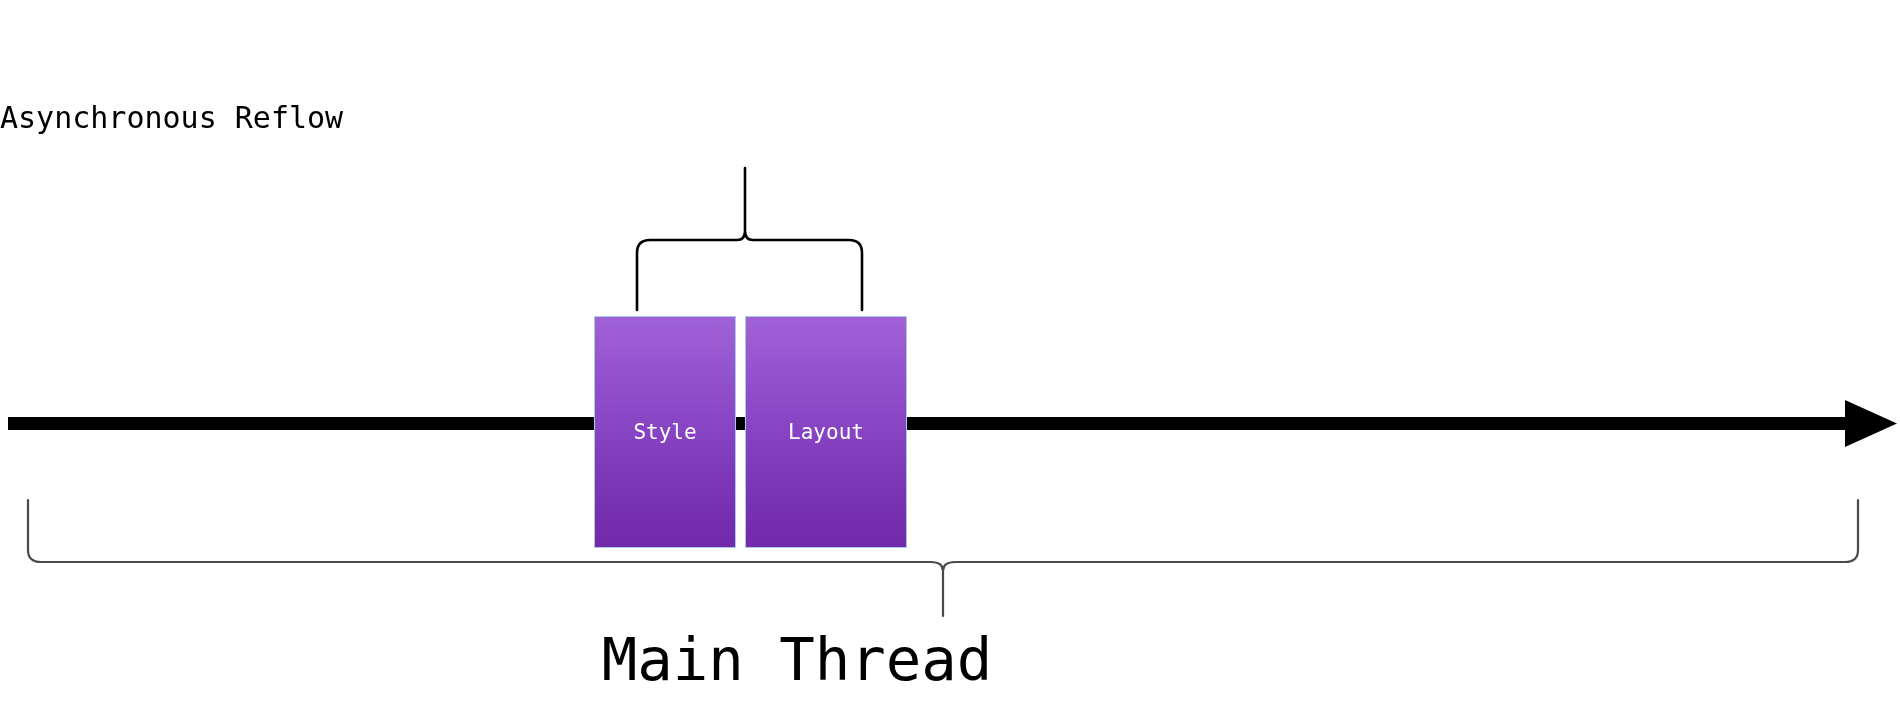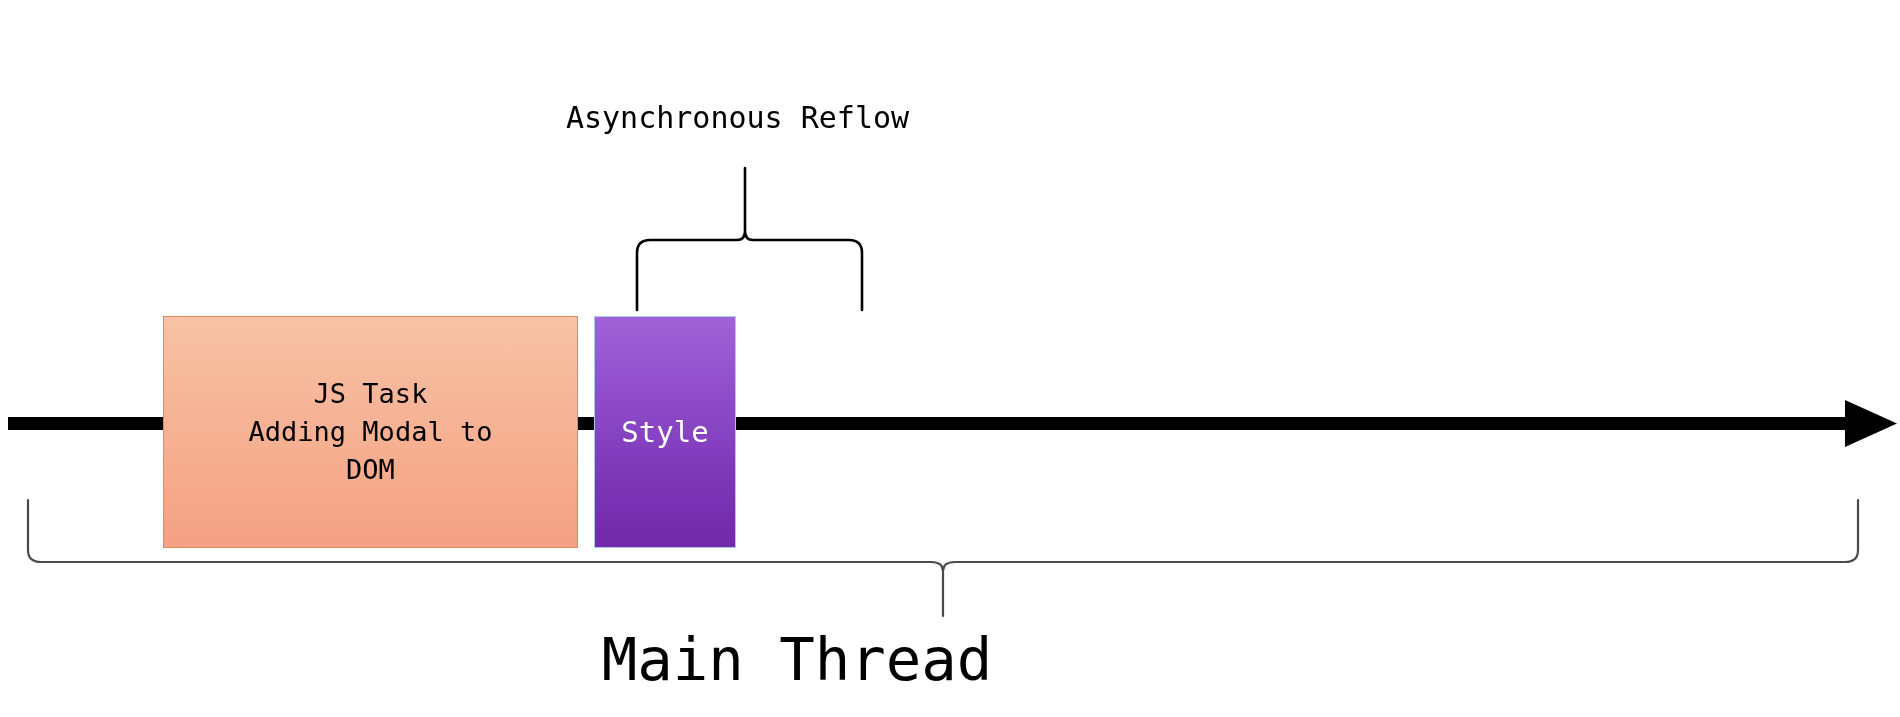--- a/index.html
+++ b/index.html
@@ -63,35 +63,34 @@
   #layout-block {
     left: 745px;
     top: 316px;
     width: 162px;
     height: 232px;
     border: 1px solid #a9c9e9;
     background: linear-gradient(to bottom, #a062d6 0%, #9352ce 25%, #8643c2 50%, #7a34b4 75%, #7229aa 100%);
   }
   .phase-label {
     color: #ffffff;
-    font-size: 29px;
+    font-size: 21px;
     line-height: 34px;
   }
 
   
   .caption {
     position: absolute;
     color: #000000;
     white-space: nowrap;
   }
   #reflow-caption {
     left: 0;
     top: 98px;
     width: 1475px;
-    text-align: center;
     font-size: 30px;
     line-height: 40px;
   }
   #main-thread-caption {
     left: 0;
     top: 625px;
     width: 1570px;
     text-align: center;
     font-size: 59px;
     line-height: 70px;
@@ -144,26 +143,24 @@
              L 943,616
              L 943,571
              Q 943,562 955,562
              L 1845,562
              Q 1858,562 1858,550
              L 1858,500" fill="none" stroke="#4a4a4a" stroke-width="2.2" stroke-linecap="round" stroke-linejoin="round"></path>
   </svg>
 
   <div class="caption" id="reflow-caption">Asynchronous Reflow</div>
 
-  <div class="block" id="js-task-block">
-    <span id="js-task-label">JS Task
-Adding Modal to
-DOM</span>
-  </div>
 
   <div class="block" id="style-block">
     <span class="phase-label">Style</span>
   </div>
 
+  <div class="block" id="layout-block">
+    <span class="phase-label">Layout</span>
+  </div>
 
   <div class="caption" id="main-thread-caption">Main Thread</div>
 
 </div>
 
 </body></html>

